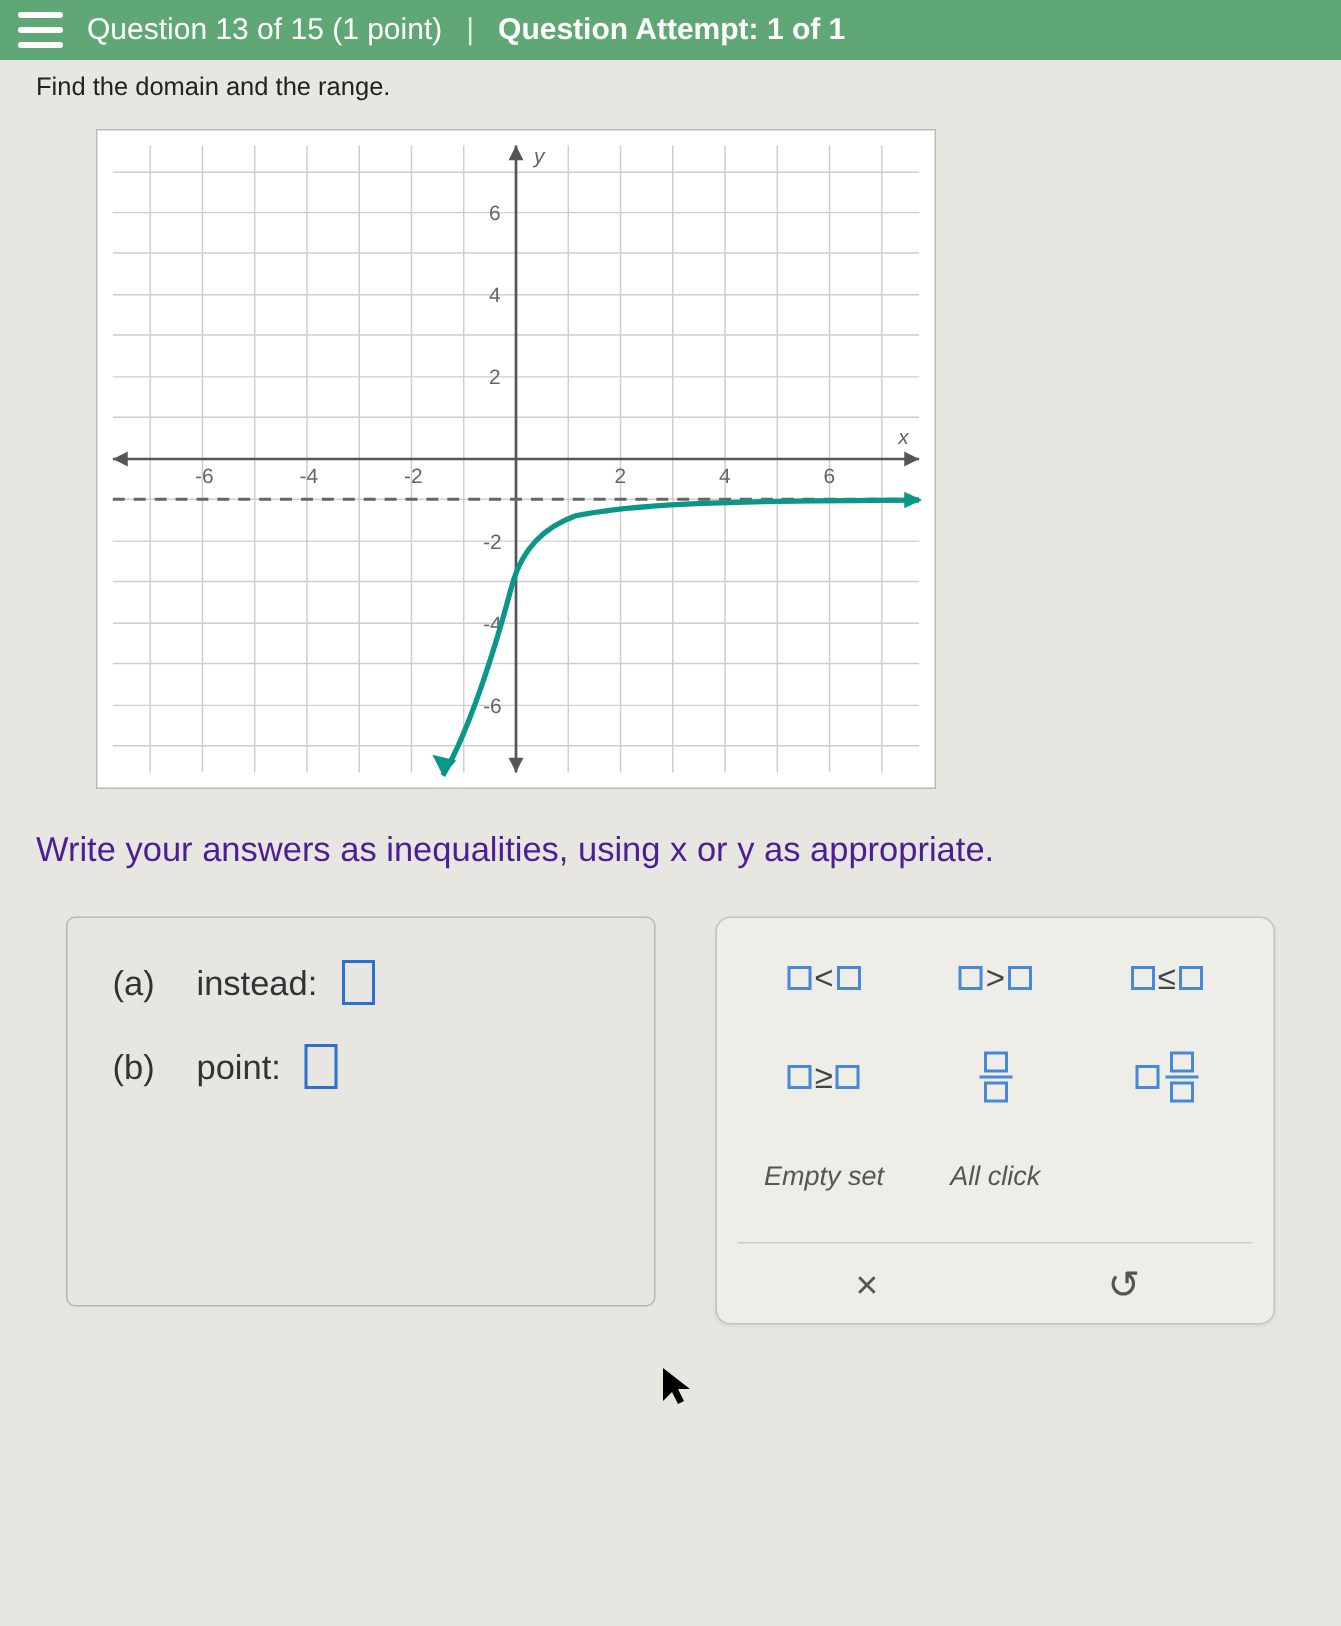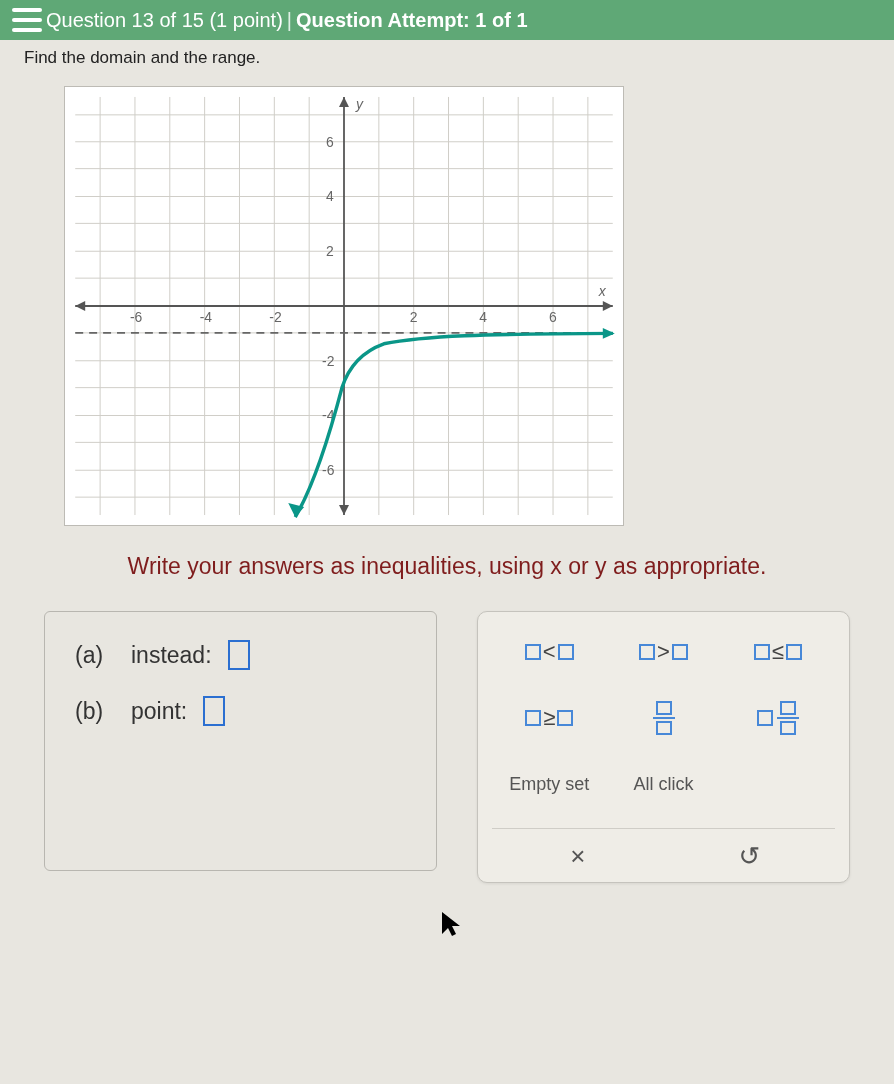--- a/index.html
+++ b/index.html
@@ -10,21 +10,21 @@
       height: 1084px;
       overflow: hidden;
       color: #333;
     }
     .header-bar {
       background: #5fa876;
       color: #fff;
       padding: 8px 12px;
       display: flex;
       align-items: center;
-      gap: 4px;
+      gap: 16px;
       font-size: 20px;
     }
     .hamburger {
       width: 30px;
       height: 24px;
       display: flex;
       flex-direction: column;
       justify-content: space-between;
       cursor: pointer;
     }
@@ -47,24 +47,23 @@
       width: 560px;
       height: 440px;
       border: 1px solid #bdbbb5;
       background: #fff;
       margin: 0 0 24px 40px;
       position: relative;
     }
     .graph-wrap svg { width: 100%; height: 100%; display: block; }
     .subtext {
       font-size: 23px;
-      color: #7f1d1d;
+      color: #4c1d95;
       line-height: 1.45;
       margin-bottom: 28px;
-      text-align: center;
     }
     .lower-row {
       display: flex;
       gap: 40px;
       padding: 0 20px;
     }
     .answer-box {
       border: 1px solid #b8b6b0;
       border-radius: 6px;
       padding: 28px 30px;
@@ -131,20 +130,21 @@
     }
     .frac .bar { width: 22px; height: 2px; background: #4788d8; margin: 2px 0; }
     .mixed { display: inline-flex; align-items: center; gap: 4px; }
     .word-btn {
       font-size: 18px;
       color: #555;
       cursor: pointer;
       text-align: center;
       line-height: 1.2;
       min-width: 90px;
+      font-style: italic;
     }
     .bottom-actions {
       border-top: 1px solid #cfcdc7;
       padding-top: 12px;
       display: flex;
       justify-content: space-around;
     }
     .act {
       font-size: 26px;
       color: #555;

